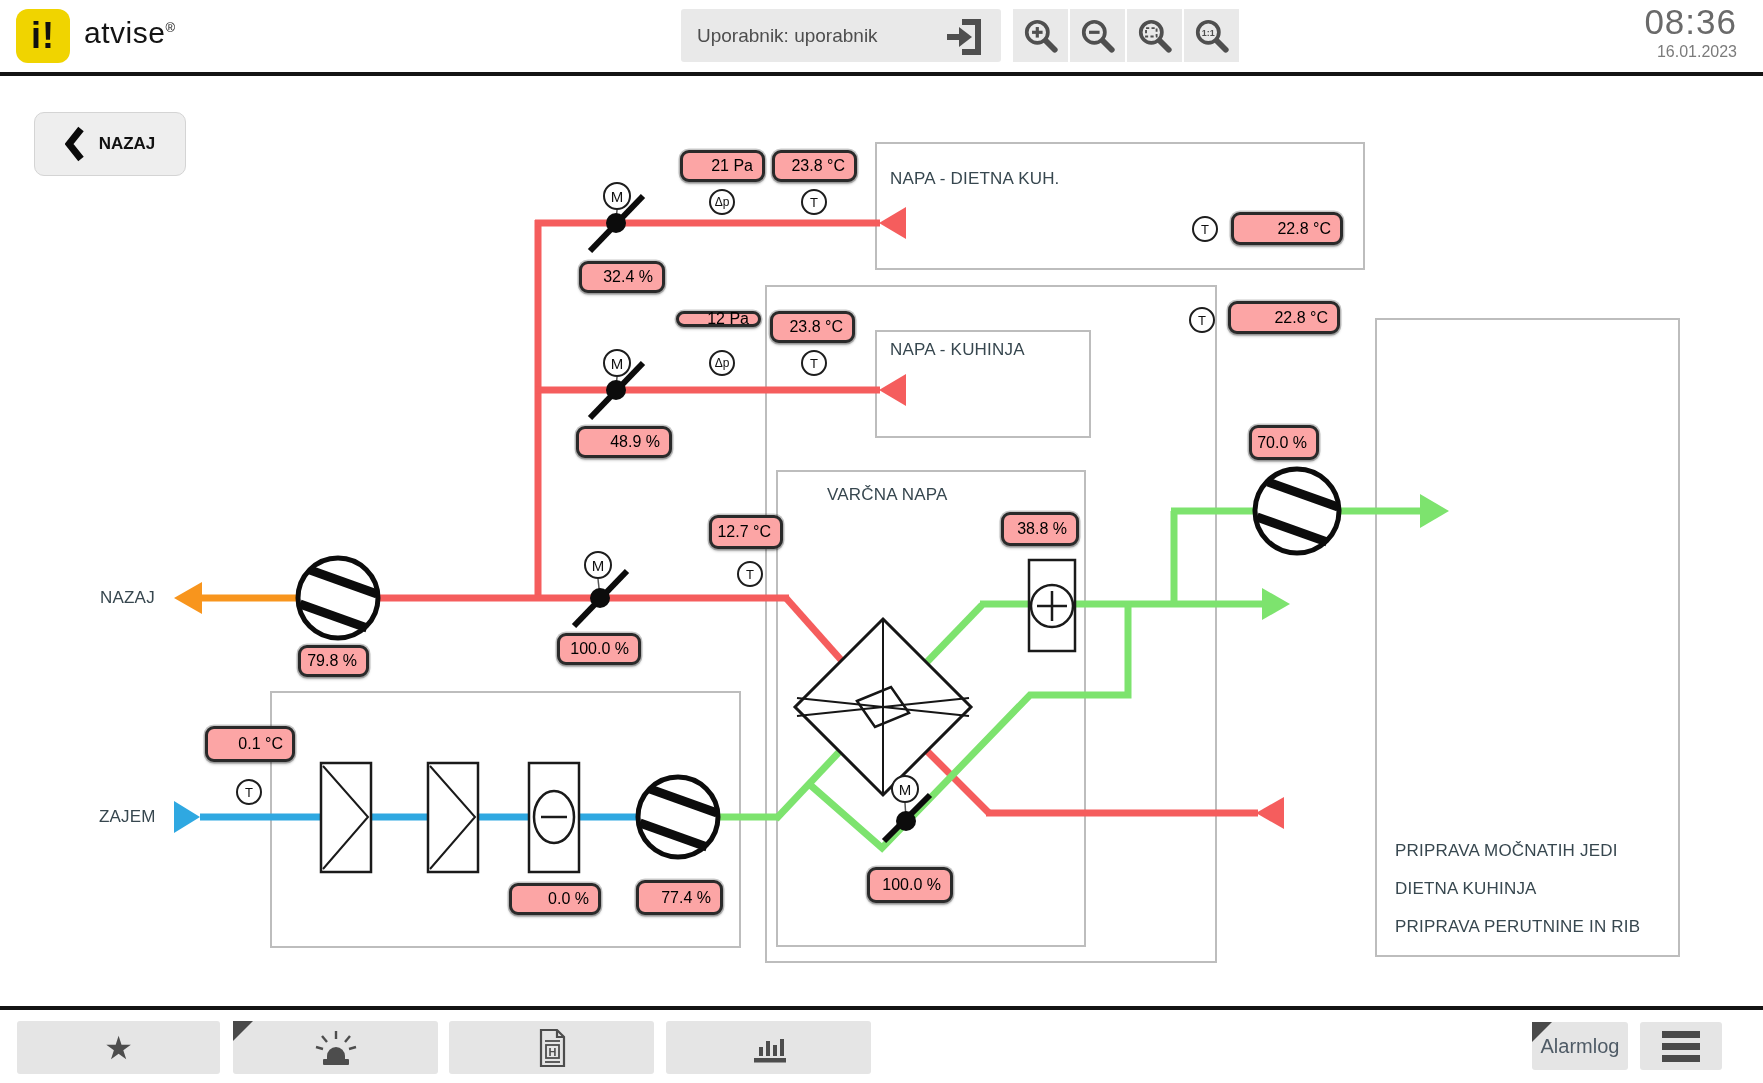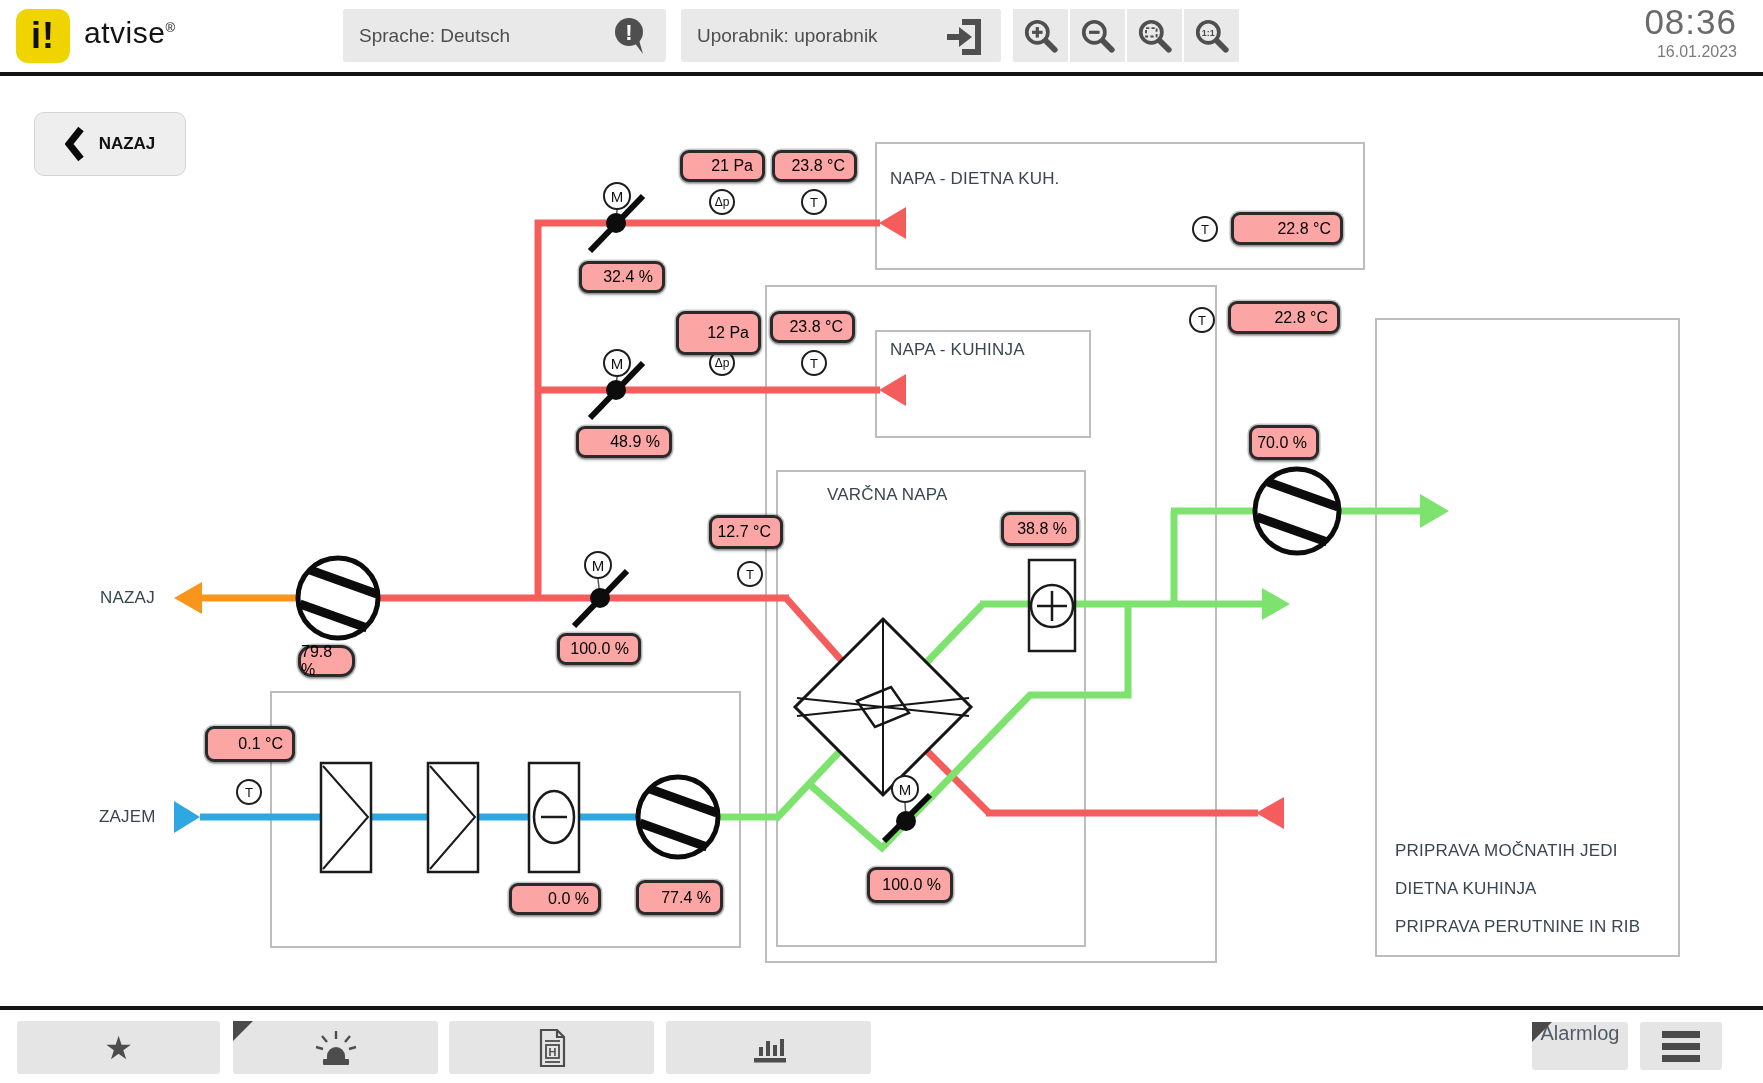--- a/index.html
+++ b/index.html
@@ -38,43 +38,35 @@
           display:flex;align-items:center;justify-content:center;font-size:13px;color:#111;box-sizing:border-box;}
   .sensor.m{font-size:15px;}
   .sensor.dp{font-size:12px;}
   
   .botbar{position:absolute;left:0;top:1010px;width:1763px;height:73px;background:#fff;}
   .fbtn{position:absolute;top:11px;height:53px;background:#e5e5e5;border-radius:3px;
         display:flex;align-items:center;justify-content:center;color:#4d4d4d;}
   .fold::before{content:"";position:absolute;left:0;top:0;border-top:20px solid #4a4a4a;
                 border-right:20px solid transparent;}
   .alarmlog{position:absolute;top:12px;height:48px;background:#e5e5e5;border-radius:3px;
-            display:flex;align-items:flex-start;justify-content:center;font-size:20px;color:#4f5b66;}
+            display:flex;align-items:center;justify-content:center;font-size:20px;color:#4f5b66;}
   .hamb{position:absolute;top:12px;height:48px;background:#e5e5e5;border-radius:3px;
         display:flex;flex-direction:column;align-items:center;justify-content:center;gap:5px;}
   .hamb span{display:block;width:38px;height:7px;background:#4a4a4a;}
   .star{font-size:32px;color:#4d4d4d;line-height:1;}
 </style>
 </head>
 <body>
 
 <div class="app">
 
   <div class="topbar">
     <div class="logo-mark">i!</div>
     <div class="brand"><span>atvise</span><sup>®</sup></div>
 
-    <div class="hbtn" style="left:343px;width:323px;">
-      <span>Sprache: Deutsch</span>
-      <svg width="40" height="42" viewBox="0 0 40 42">
-        <circle cx="19" cy="17" r="14" fill="#4f4f4f"></circle>
-        <polygon points="24,27 33,39 29,25" fill="#4f4f4f"></polygon>
-        <text x="19" y="25" text-anchor="middle" font-size="22" font-weight="bold" fill="#ffffff">!</text>
-      </svg>
-    </div>
 
     <div class="hbtn" style="left:681px;width:320px;">
       <span>Uporabnik: uporabnik</span>
       <svg width="42" height="42" viewBox="0 0 42 42">
         <path d="M19 7 H35 V37 H19" fill="none" stroke="#4f4f4f" stroke-width="6"></path>
         <rect x="4" y="19" width="13" height="6" fill="#4f4f4f"></rect>
         <polygon points="16,12 29,22 16,32" fill="#4f4f4f"></polygon>
       </svg>
     </div>
 
@@ -239,30 +231,30 @@
   <div class="diag-label" style="left:890px;top:169px;">NAPA - DIETNA KUH.</div>
   <div class="diag-label" style="left:890px;top:340px;">NAPA - KUHINJA</div>
   <div class="diag-label" style="left:827px;top:485px;">VARČNA NAPA</div>
   <div class="diag-label" style="left:1395px;top:841px;">PRIPRAVA MOČNATIH JEDI</div>
   <div class="diag-label" style="left:1395px;top:879px;">DIETNA KUHINJA</div>
   <div class="diag-label" style="left:1395px;top:917px;">PRIPRAVA PERUTNINE IN RIB</div>
 
   <div class="vbox" style="left:680px;top:150px;width:85px;height:32px;">21 Pa</div>
   <div class="vbox" style="left:772px;top:150px;width:85px;height:32px;">23.8 °C</div>
   <div class="vbox" style="left:579px;top:261px;width:86px;height:32px;">32.4 %</div>
-  <div class="vbox" style="left:676px;top:311px;width:85px;height:44px;">12 Pa</div>
+  <div class="vbox" style="left:676px;top:311px;width:85px;height:16px;">12 Pa</div>
   <div class="vbox" style="left:770px;top:311px;width:85px;height:32px;">23.8 °C</div>
   <div class="vbox" style="left:576px;top:426px;width:96px;height:32px;">48.9 %</div>
   <div class="vbox" style="left:1231px;top:212px;width:112px;height:33px;">22.8 °C</div>
   <div class="vbox" style="left:1228px;top:301px;width:112px;height:33px;">22.8 °C</div>
   <div class="vbox" style="left:1249px;top:425px;width:70px;height:35px;">70.0 %</div>
   <div class="vbox" style="left:709px;top:515px;width:74px;height:34px;">12.7 °C</div>
   <div class="vbox" style="left:1001px;top:512px;width:78px;height:34px;text-align:center;">38.8 %</div>
   <div class="vbox" style="left:557px;top:633px;width:84px;height:32px;">100.0 %</div>
-  <div class="vbox" style="left:298px;top:645px;width:57px;height:32px;border-radius:14px;">79.8 %</div>
+  <div class="vbox" style="left:298px;top:645px;width:71px;height:32px;">79.8 %</div>
   <div class="vbox" style="left:205px;top:726px;width:90px;height:36px;">0.1 °C</div>
   <div class="vbox" style="left:509px;top:883px;width:92px;height:32px;">0.0 %</div>
   <div class="vbox" style="left:636px;top:880px;width:87px;height:35px;">77.4 %</div>
   <div class="vbox" style="left:867px;top:867px;width:86px;height:36px;">100.0 %</div>
 
   <div class="sensor dp" style="left:709px;top:189px;width:26px;height:26px;">Δp</div>
   <div class="sensor" style="left:801px;top:189px;width:26px;height:26px;">T</div>
   <div class="sensor m" style="left:603px;top:182px;width:28px;height:28px;">M</div>
   <div class="sensor dp" style="left:709px;top:350px;width:26px;height:26px;">Δp</div>
   <div class="sensor" style="left:801px;top:350px;width:26px;height:26px;">T</div>

